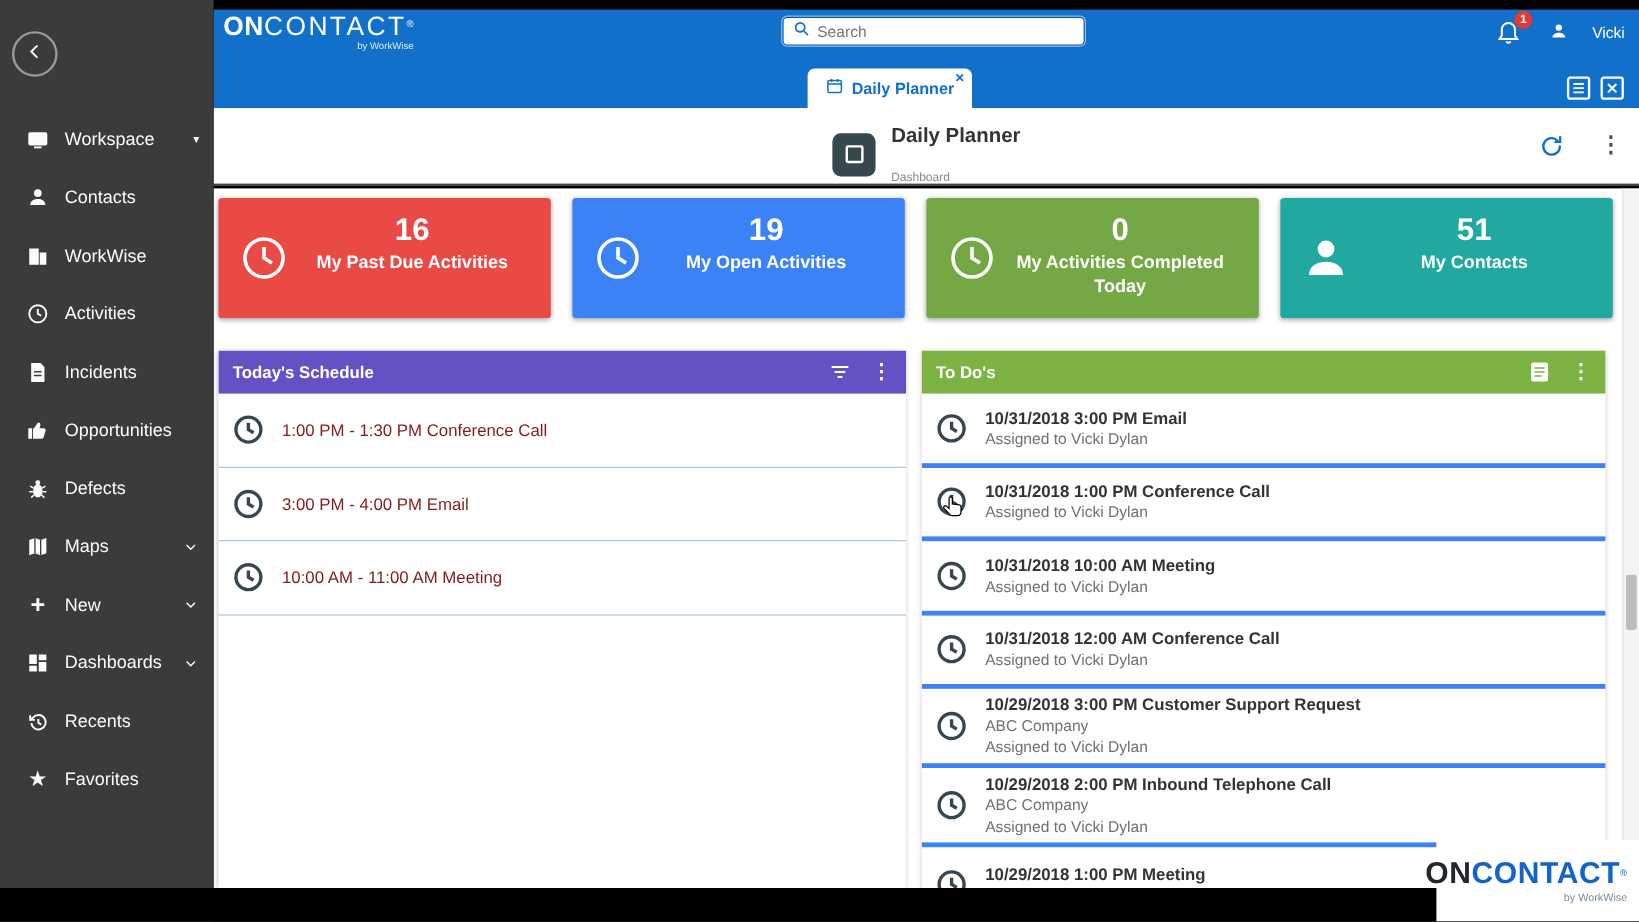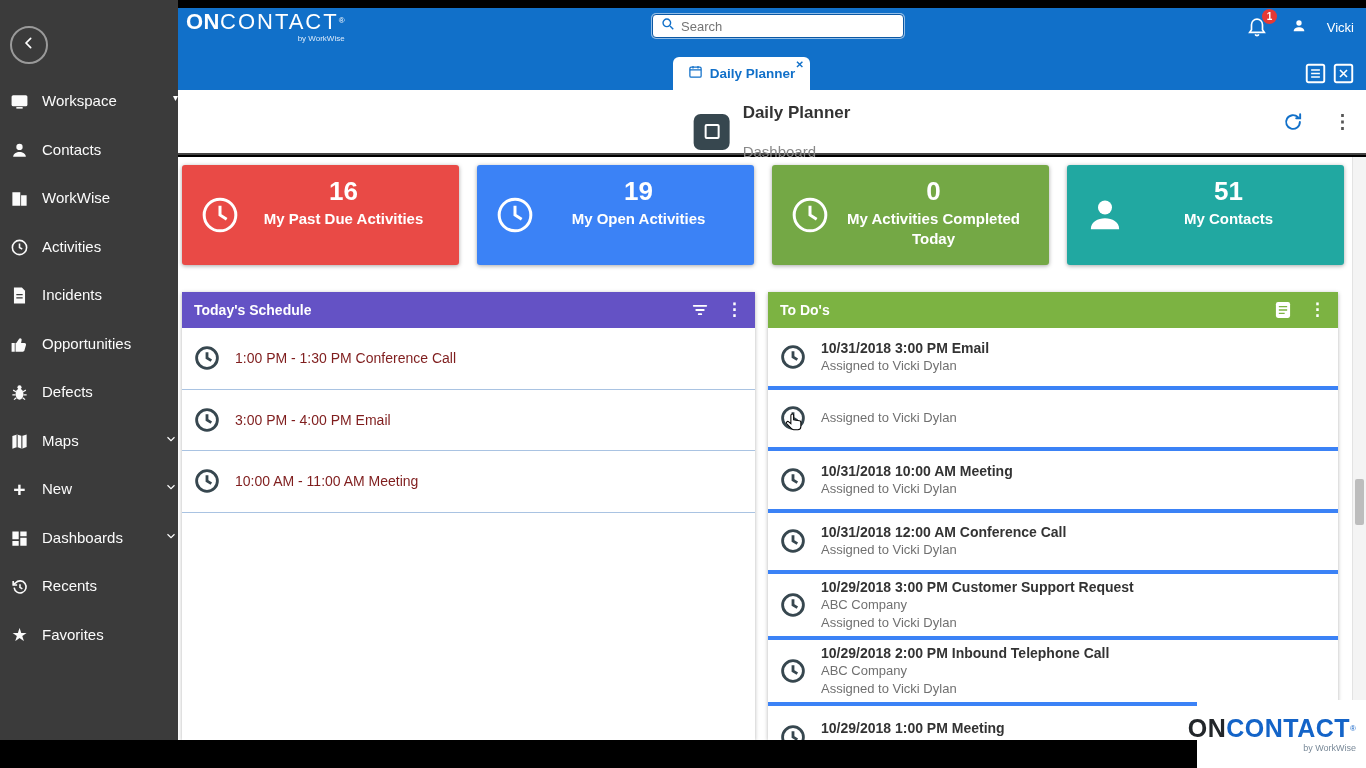--- a/index.html
+++ b/index.html
@@ -5,21 +5,21 @@
   * { margin:0; padding:0; box-sizing:border-box; }
   html,body { width:1366px; height:768px; overflow:hidden; background:#000;
     font-family:"Liberation Sans", sans-serif; }
   .stage { position:relative; width:1366px; height:768px; background:#000; }
 
   
   .sidebar { position:absolute; left:0; top:0; width:178px; height:768px; background:#3b3b3b; color:#fff; z-index:2; }
   .back-btn { position:absolute; left:10px; top:26px; width:38px; height:38px; border:2px solid #9a9a9a; border-radius:50%; display:flex; align-items:center; justify-content:center; cursor:pointer; }
   .back-btn svg { width:20px; height:20px; }
   .nav { position:absolute; top:92px; left:0; right:0; }
-  .nav-item { height:48.5px; display:flex; align-items:flex-start; gap:13px; padding:0 0 0 10px; font-size:15px; color:#fbfbfb; cursor:pointer; }
+  .nav-item { height:48.5px; display:flex; align-items:center; gap:13px; padding:0 12px 0 10px; font-size:15px; color:#fbfbfb; cursor:pointer;margin-left:12px; }
   .nav-item .ni { width:19px; height:19px; flex:none; display:flex; align-items:center; justify-content:center; }
   .nav-item .ni svg { width:19px; height:19px; }
   .nav-item .lbl { flex:1; white-space:nowrap; }
   .nav-item .caret { font-size:10px; color:#fff; }
   .nav-item .chev { width:14px; height:14px; }
   .star-glyph { font-size:18px; line-height:19px; }
   .plus-glyph { font-size:21px; font-weight:bold; line-height:19px; }
 
   
   .strip-top { position:absolute; left:178px; top:0; right:0; height:8px; background:#000; }
@@ -47,21 +47,21 @@
   .tabbar-icons { position:absolute; right:12px; bottom:6px; display:flex; gap:7px; }
   .tabbar-icons .tbi { width:21px; height:21px; cursor:pointer; }
   .tabbar-icons svg { width:21px; height:21px; }
 
   
   .page-header { position:absolute; left:178px; top:90px; right:0; height:65px; background:#fff; border-bottom:2px solid #454545; z-index:1; }
   .ph-center { position:absolute; left:50%; transform:translateX(-50%); top:13px; display:flex; align-items:center; gap:13px; }
   .dash-icon { width:36px; height:36px; background:#37474f; border-radius:7px; display:flex; align-items:center; justify-content:center; }
   .dash-icon span { width:15px; height:15px; border:2.5px solid #fff; border-radius:2px; display:block; }
   .ph-title { font-size:17px; font-weight:700; color:#333; line-height:1.2; }
-  .ph-sub { font-size:15px; color:#888;margin-top:20px; }
+  .ph-sub { font-size:10px; color:#888;margin-top:20px; }
   .refresh { position:absolute; right:62px; top:21px; width:22px; height:22px; cursor:pointer; }
   .refresh svg { width:22px; height:22px; }
   .kebab-dark { position:absolute; right:14px; top:19px; font-size:19px; font-weight:bold; color:#555; cursor:pointer; line-height:26px; }
 
   
   .content { position:absolute; left:178px; top:157px; right:0; height:583px; background:#fff; overflow:hidden; }
 
   .cards { position:absolute; left:4px; top:8px; right:22px; height:100px; display:flex; gap:18px; }
   .card { flex:1; border-radius:3px; color:#fff; display:flex; box-shadow:0 1px 4px rgba(0,0,0,.35); cursor:pointer; }
   .card .cicon { width:58px; flex:none; display:flex; align-items:center; justify-content:flex-end; }
@@ -401,20 +401,21 @@
             <div class="tt">10/31/2018 3:00 PM Email</div>
             <div class="ts">Assigned to Vicki Dylan</div>
           </span>
       </div>
       <div class="trow">
         <span class="rowclock"><svg viewBox="0 0 24 24" fill="none" stroke="#37474f" stroke-width="2.6">
               <circle cx="12" cy="12" r="9.6"></circle>
               <path d="M12 6.8V12l4 2.4"></path>
             </svg></span>
         <span>
+            <div class="tt">10/31/2018 1:00 PM Conference Call</div>
             <div class="ts">Assigned to Vicki Dylan</div>
           </span>
       </div>
       <div class="trow">
         <span class="rowclock"><svg viewBox="0 0 24 24" fill="none" stroke="#37474f" stroke-width="2.6">
               <circle cx="12" cy="12" r="9.6"></circle>
               <path d="M12 6.8V12l4 2.4"></path>
             </svg></span>
         <span>
             <div class="tt">10/31/2018 10:00 AM Meeting</div>

